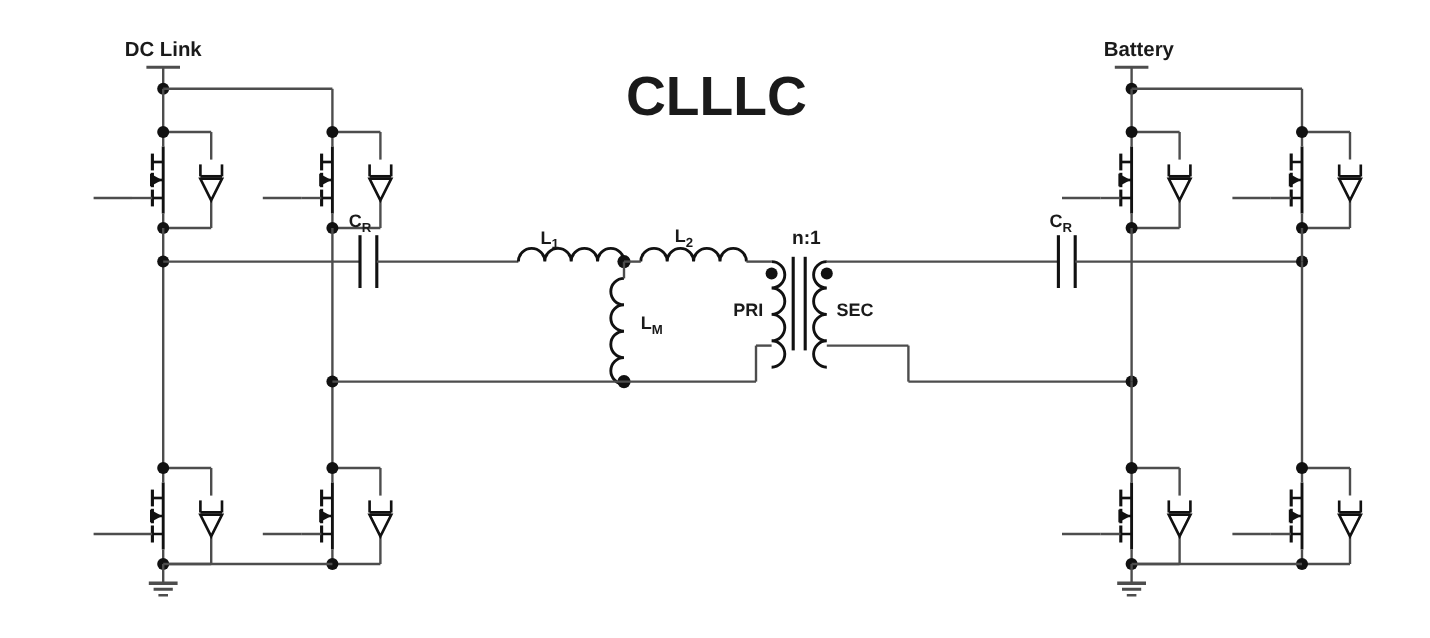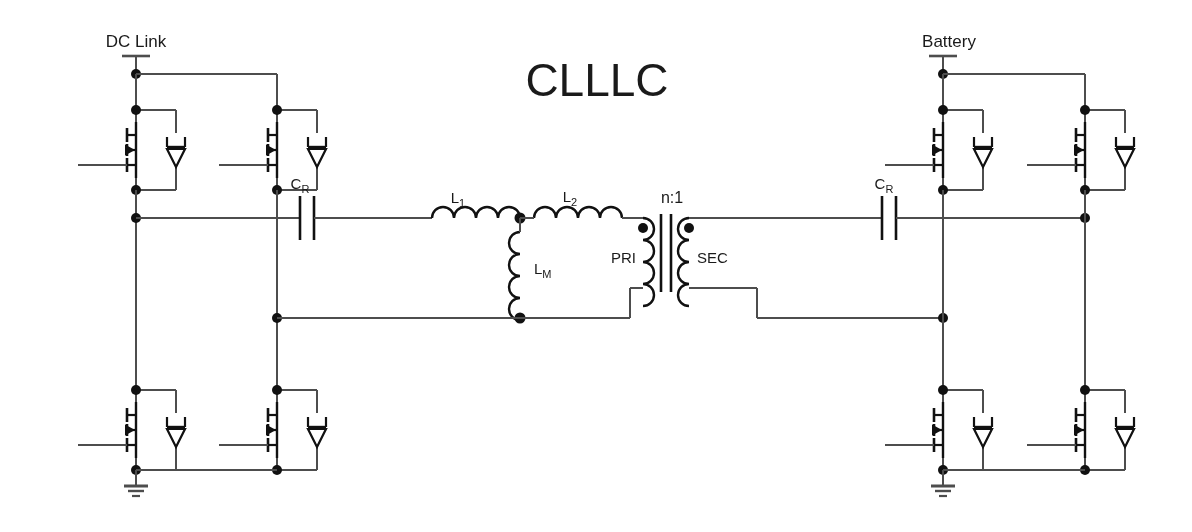--- a/index.html
+++ b/index.html
@@ -1,18 +1,18 @@
 <!DOCTYPE html>
 <html><head>
 <meta charset="utf-8">
 <style>
   html,body{margin:0;padding:0;background:#ffffff;}
   body{width:1192px;height:532px;overflow:hidden;
        font-family:"Liberation Sans", sans-serif;color:#111;}
-  #canvas{position:relative;width:1192px;height:504px;}
+  #canvas{position:relative;width:1192px;height:504px;font-weight:bold;}
   svg{display:block;}
   .lbl{font-family:"Liberation Sans", sans-serif;fill:#1a1a1a;}
 </style>
 </head>
 <body>
 
 <div id="canvas">
 <svg width="1192" height="532" viewBox="0 0 1192 532">
 
   <defs>

